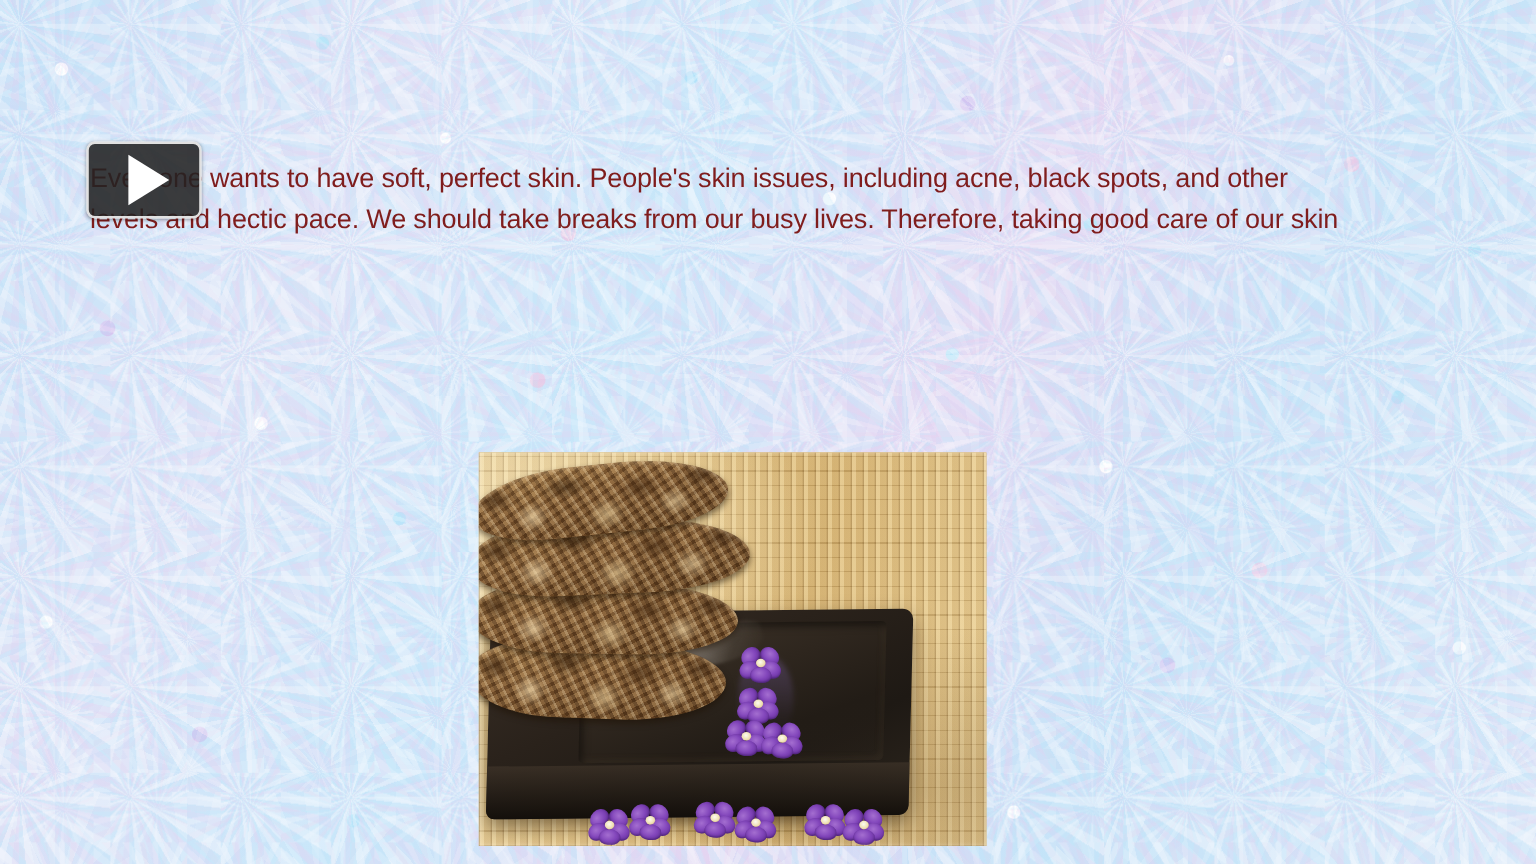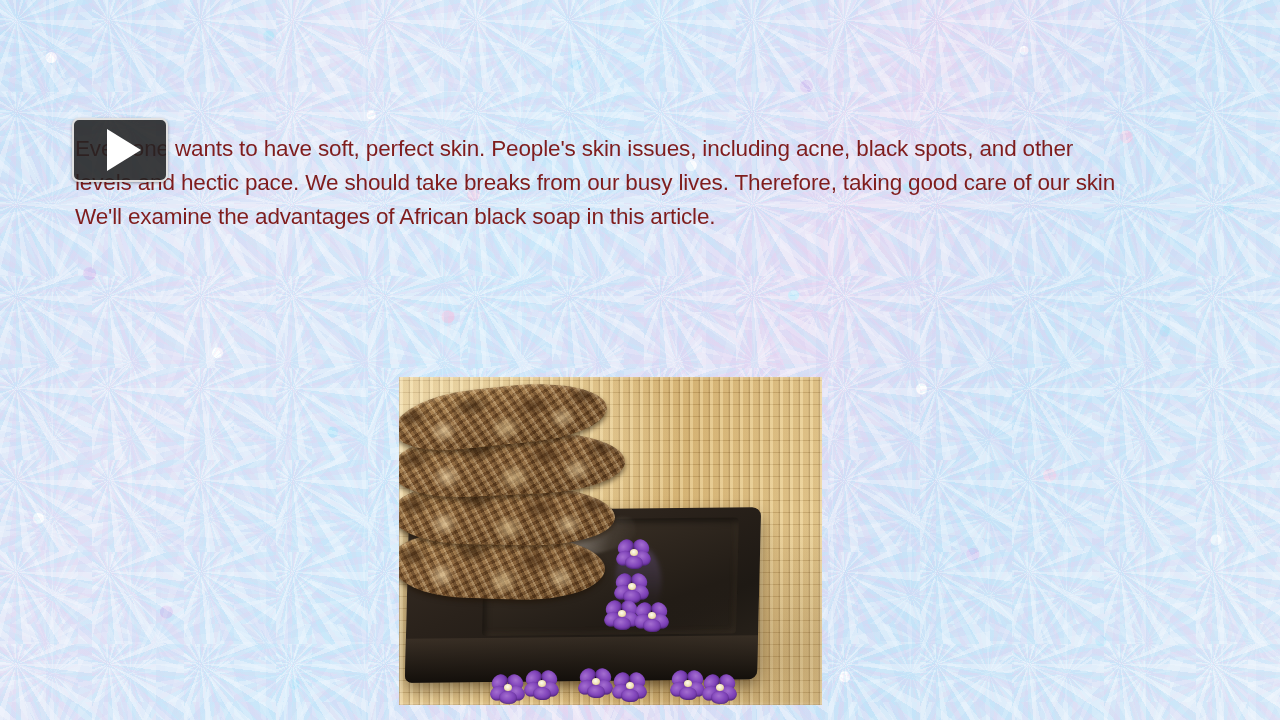--- a/index.html
+++ b/index.html
@@ -298,21 +298,20 @@
 
 <div id="slide">
 
   <div id="bg-texture"></div>
   <div id="bg-grain"></div>
 
 
   <div id="body-text">
     <span class="ln">Everyone wants to have soft, perfect skin. People's skin issues, including acne, black spots, and other</span>
     <span class="ln">levels and hectic pace. We should take breaks from our busy lives. Therefore, taking good care of our skin</span>
-    <span class="ln">We'll examine the advantages of African black soap in this article.</span>
   </div>
 
   <div id="play-overlay">
     <div id="play-triangle"></div>
   </div>
 
   <div id="photo">
     <div class="mat"></div>
     <div class="mat-shade"></div>
 

